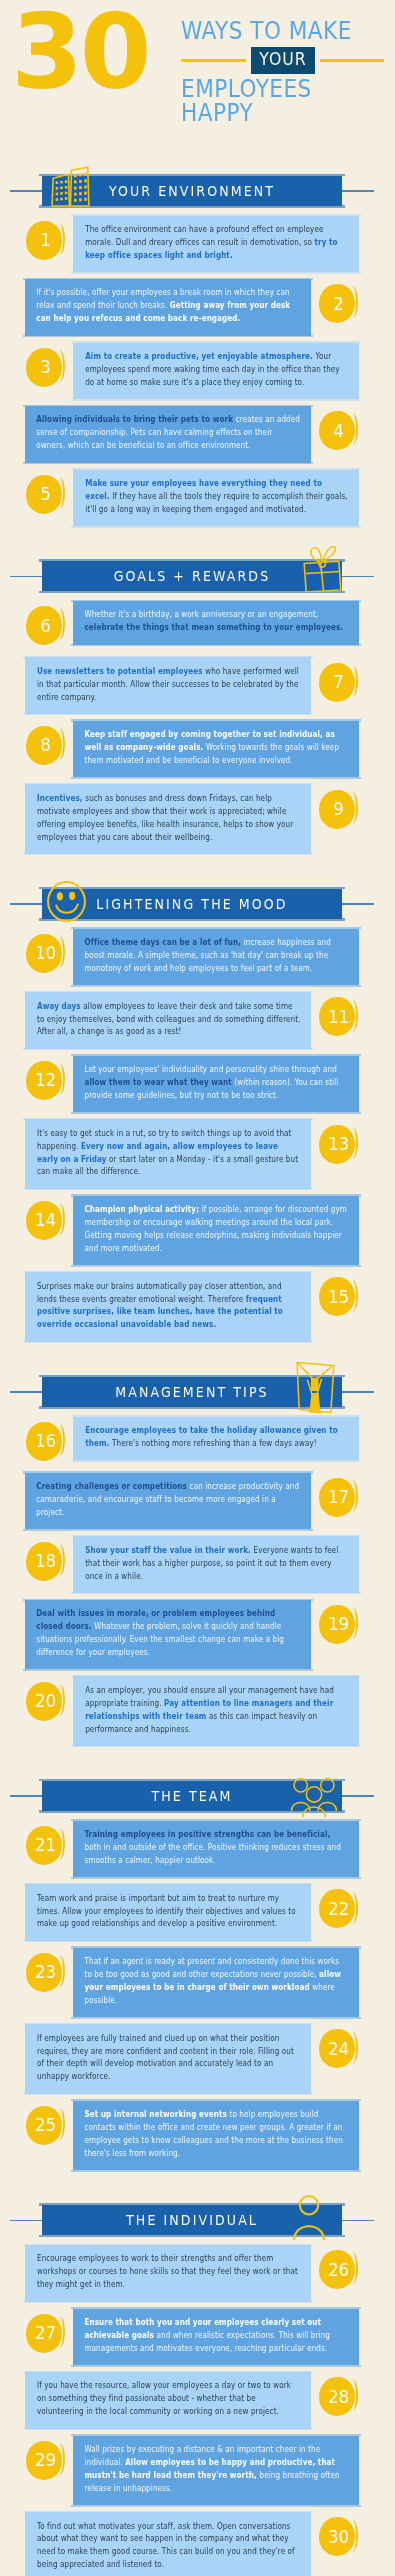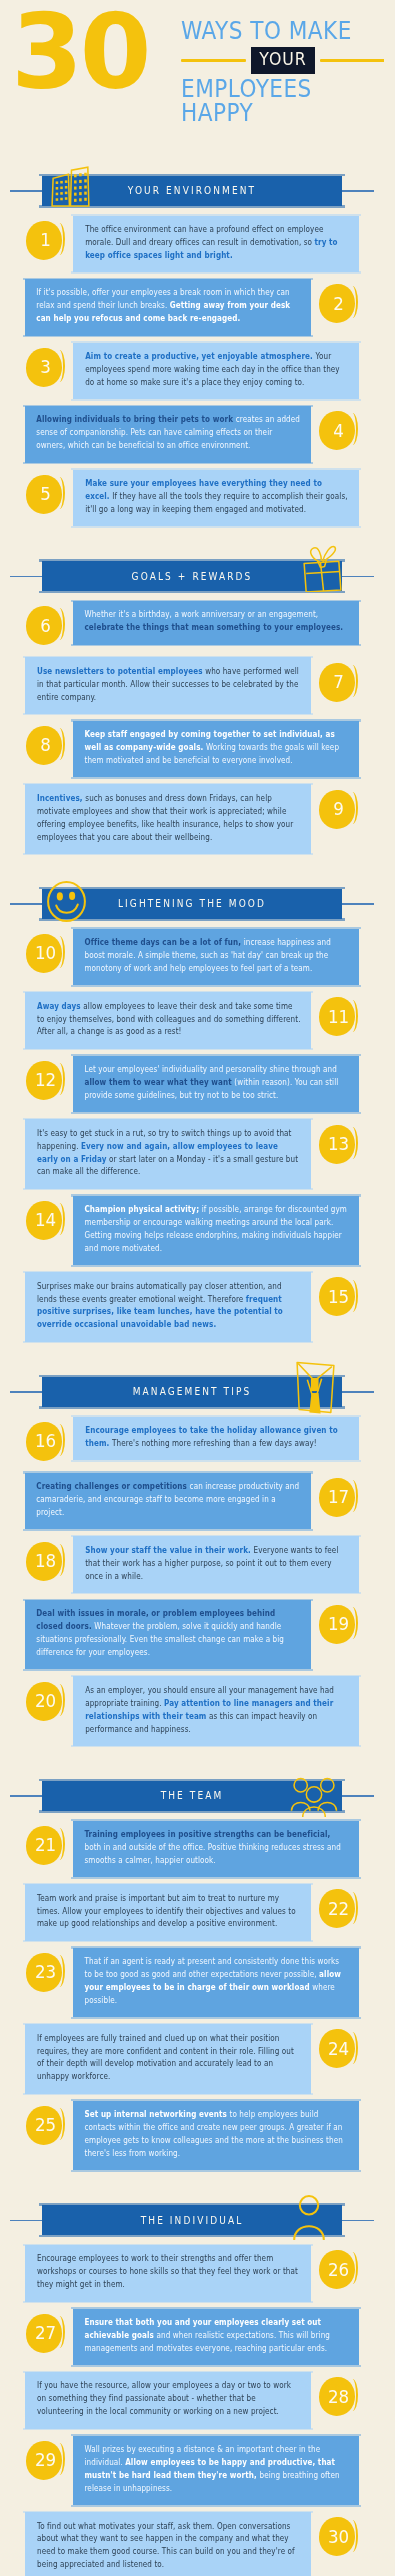--- a/index.html
+++ b/index.html
@@ -46,21 +46,21 @@
     font-family: "DejaVu Sans Condensed", "Liberation Sans Narrow", "Liberation Sans", sans-serif;
   }
   .title-l2 {
     display: flex;
     align-items: center;
     gap: 4.6px;
     margin: 4.1px 0 3.1px 0;
   }
   .rule { height: 2.1px; background: #f4c20d; flex: 1 1 auto; border-radius: 1px; }
   .your-chip {
-    background: #0f172a;
+    background: #0c4a6e;
     color: #fbf6e8;
     font-size: 17.5px;
     line-height: 1;
     padding: 4.1px 8.2px 5.2px 8.2px;
     letter-spacing: 1px;
   }
 
   
   .section {
     position: relative;
@@ -91,21 +91,21 @@
     position: absolute;
     left: -2.6px; right: -2.6px;
     height: 2.6px;
     background: #1961ab;
     opacity: .55;
   }
   .sec-bar::before { top: -2.1px; }
   .sec-bar::after { bottom: -2.1px; }
   .sec-title {
     color: #fdfaf0;
-    font-size: 10px;
+    font-size: 14px;
     letter-spacing: 2.1px;
     text-transform: uppercase;
     z-index: 2;
     position: relative;
   }
   .sec-icon {
     position: absolute;
     z-index: 3;
     pointer-events: none;
   }

